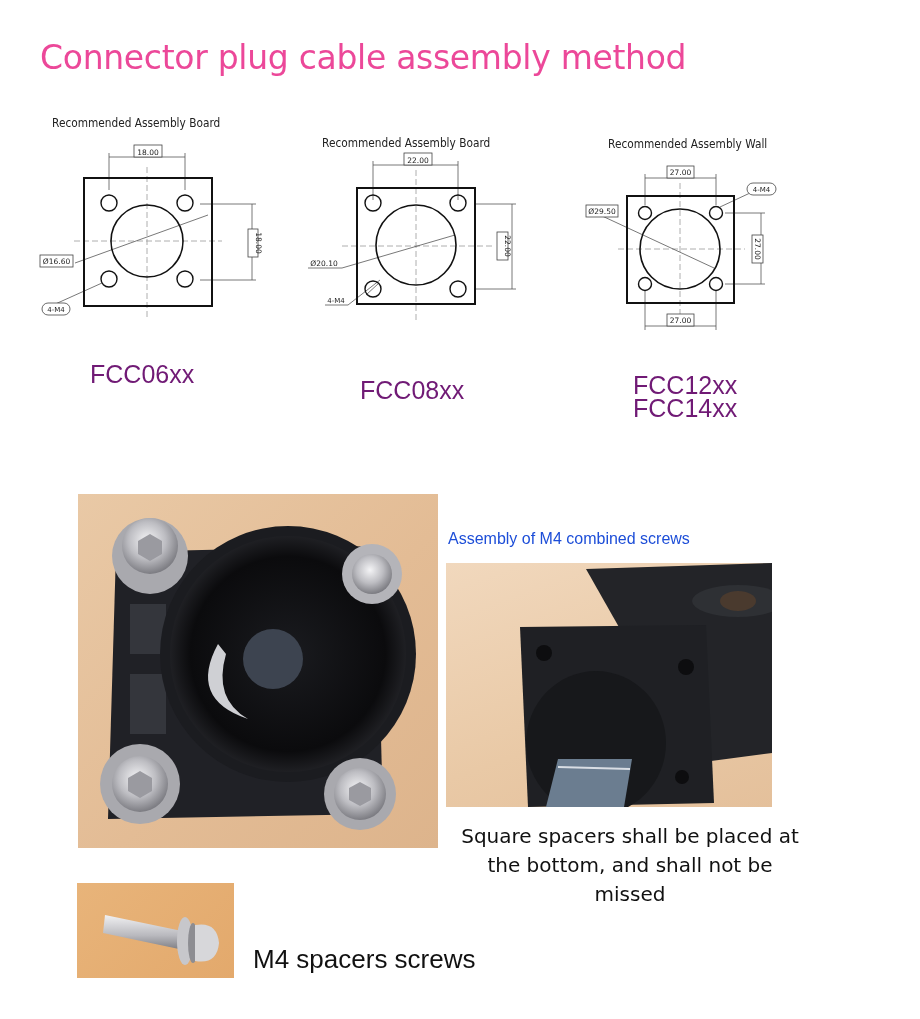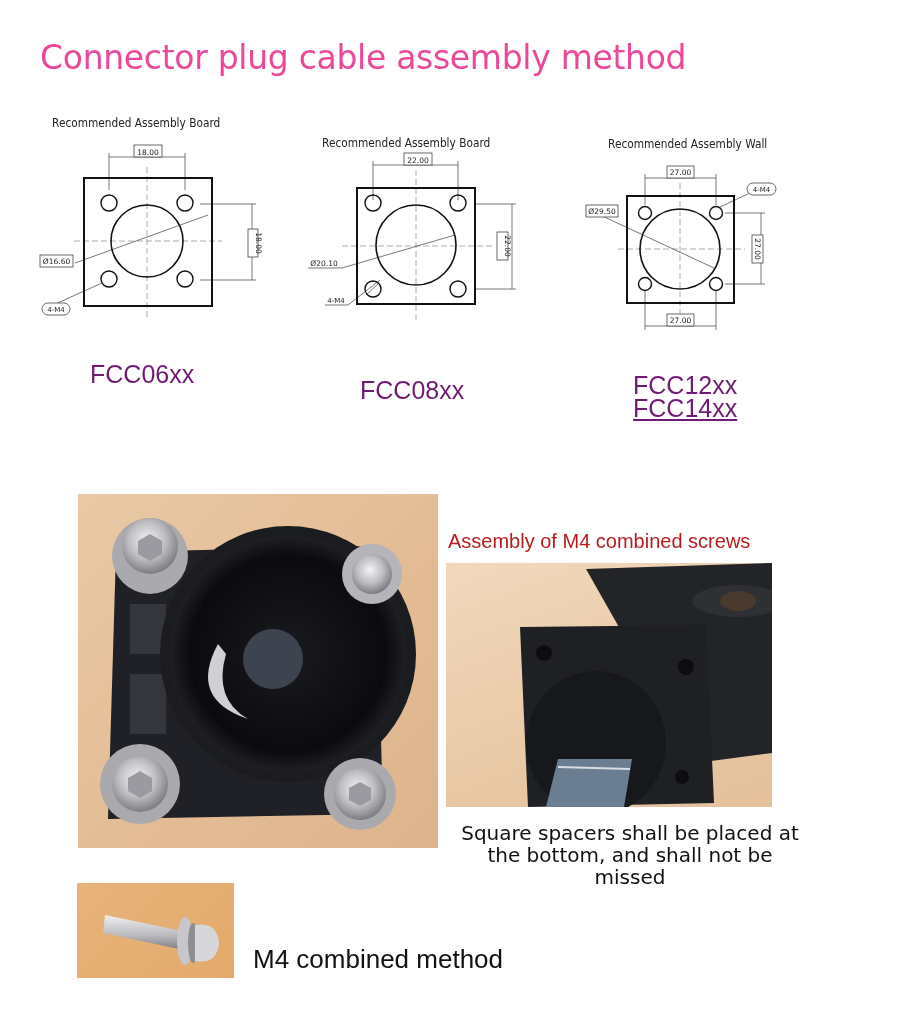--- a/index.html
+++ b/index.html
@@ -4,22 +4,22 @@
 <style>
   html, body { margin: 0; padding: 0; background: #ffffff; }
   body { width: 920px; height: 1019px; position: relative; overflow: hidden; font-family: "Liberation Sans", sans-serif; color: #111; }
   .abs { position: absolute; }
   .title { left: 40px; top: 38px; font-family: "DejaVu Sans", sans-serif; font-size: 33px; letter-spacing: -0.3px; color: #ec4899; }
   .drawing { position: absolute; }
   .drawing svg { display: block; }
   .dtitle { font-family: "DejaVu Sans", sans-serif; font-size: 11.5px; color: #222; position: absolute; white-space: nowrap; transform: scaleX(0.92); transform-origin: left top; }
   .model { font-size: 25px; color: #701a75; position: absolute; line-height: 34px; }
   .photo { position: absolute; overflow: hidden; }
-  .cap1 { left: 448px; top: 530px; font-size: 20px; color: #b91c1c; }
-  .cap2 { left: 450px; top: 822px; width: 360px; font-size: 20px; line-height: 22px; text-align: center; color: #111; font-family: "DejaVu Sans", sans-serif; }
+  .cap1 { left: 448px; top: 530px; font-size: 16px; color: #1d4ed8; }
+  .cap2 { left: 450px; top: 822px; width: 360px; font-size: 20px; line-height: 29px; text-align: center; color: #111; font-family: "DejaVu Sans", sans-serif; }
   .cap3 { left: 253px; top: 944px; font-size: 26px; color: #111; }
 </style>
 </head>
 <body>
 
 <div class="abs title">Connector plug cable assembly method</div>
 
 <div class="drawing" style="left:30px; top:105px; width:240px; height:225px;">
   <div class="dtitle" style="left:22px; top:11px;">Recommended Assembly Board</div>
   <svg width="240" height="225" viewBox="0 0 240 225">
@@ -121,21 +121,21 @@
     <rect x="6" y="80" width="32" height="12" fill="#fff" stroke="#444" stroke-width="0.8"></rect>
     <rect x="167" y="58" width="29" height="12" rx="6" fill="#fff" stroke="#444" stroke-width="0.8"></rect>
     <text x="100.5" y="50" font-size="7.5" text-anchor="middle" font-family="DejaVu Sans, sans-serif" fill="#222">27.00</text>
     <text x="100.5" y="198" font-size="7.5" text-anchor="middle" font-family="DejaVu Sans, sans-serif" fill="#222">27.00</text>
     <text x="0" y="0" font-size="7.5" text-anchor="middle" font-family="DejaVu Sans, sans-serif" fill="#222" transform="translate(175,124) rotate(90)">27.00</text>
     <text x="22" y="89" font-size="7.5" text-anchor="middle" font-family="DejaVu Sans, sans-serif" fill="#222">Ø29.50</text>
     <text x="181.5" y="67" font-size="7" text-anchor="middle" font-family="DejaVu Sans, sans-serif" fill="#222">4-M4</text>
   </svg>
 </div>
 <div class="model" style="left:633px; top:368px;">FCC12xx</div>
-<div class="model" style="left:633px; top:391px;text-decoration:underline;">FCC14xx</div>
+<div class="model" style="left:633px; top:391px;">FCC14xx</div>
 
 <div class="photo" style="left:78px; top:494px; width:360px; height:354px; background: linear-gradient(135deg, #e9c9a6 0%, #e3bc95 55%, #ddb48c 100%);">
   <svg width="360" height="354" viewBox="0 0 360 354">
     <defs>
       <radialGradient id="metal" cx="45%" cy="40%" r="60%">
         <stop offset="0%" stop-color="#f4f4f6"></stop>
         <stop offset="55%" stop-color="#bdbdc2"></stop>
         <stop offset="100%" stop-color="#7c7c82"></stop>
       </radialGradient>
       <radialGradient id="cup" cx="50%" cy="50%" r="55%">
@@ -204,13 +204,13 @@
         <stop offset="100%" stop-color="#808086"></stop>
       </linearGradient>
     </defs>
     <path d="M28 32 L105 48 L102 66 L26 50 Z" fill="url(#shaft)"></path>
     <ellipse cx="108" cy="58" rx="8" ry="24" fill="#c7c7cb"></ellipse>
     <ellipse cx="116" cy="60" rx="5" ry="20" fill="#8d8d92"></ellipse>
     <path d="M118 42 Q140 38 142 60 Q140 82 118 78 Z" fill="#d7d7da"></path>
   </svg>
 </div>
 
-<div class="abs cap3">M4 combined method</div>
+<div class="abs cap3">M4 spacers screws</div>
 
 </body></html>

